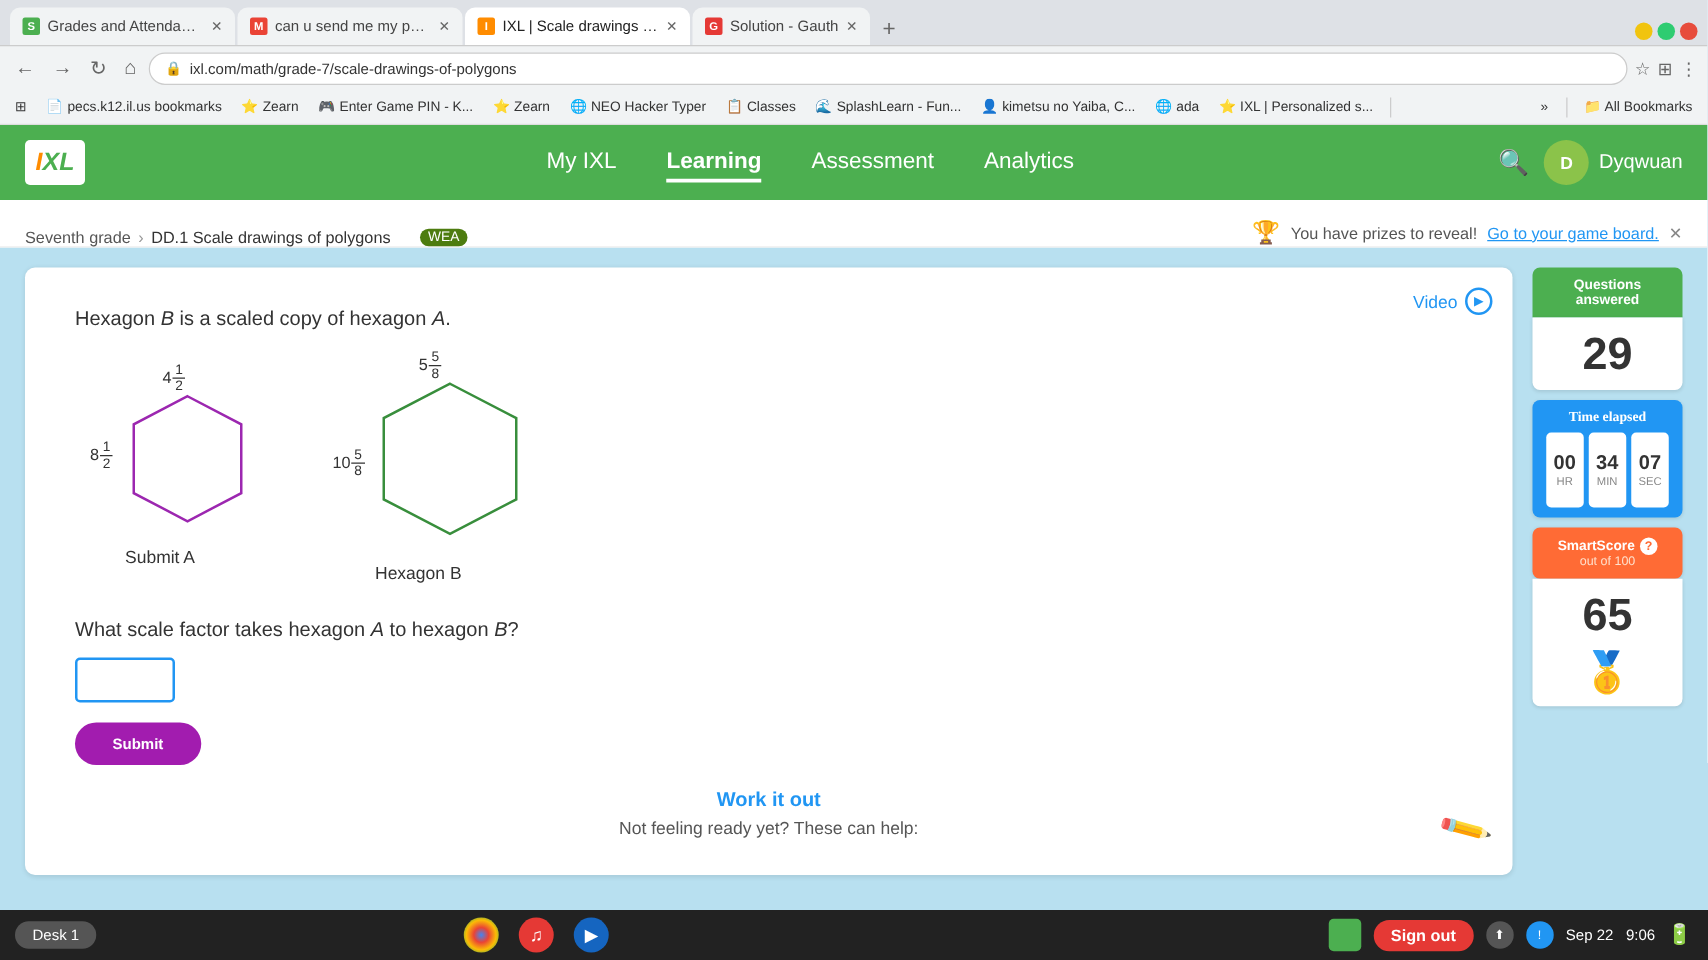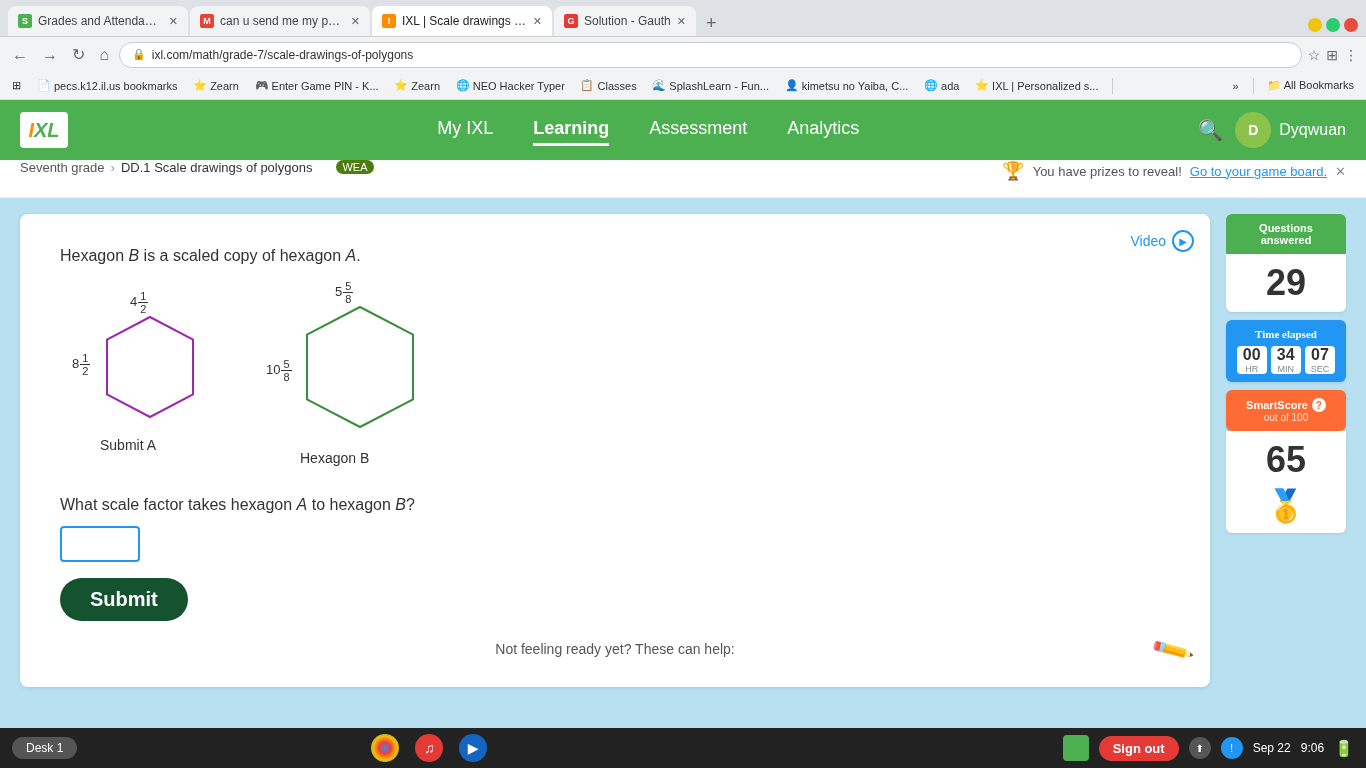--- a/index.html
+++ b/index.html
@@ -33,21 +33,21 @@
     .ixl-logo { width: 48px; height: 36px; background: #fff; border-radius: 4px; display: flex; align-items: center; justify-content: center; font-weight: bold; font-size: 18px; margin-right: 30px; }
     .ixl-nav { display: flex; gap: 40px; flex: 1; justify-content: center; }
     .ixl-nav-item { color: #fff; font-size: 18px; font-weight: 500; cursor: pointer; text-decoration: none; padding: 4px 0; border-bottom: 3px solid transparent; }
     .ixl-nav-item.active { border-bottom: 3px solid #fff; font-weight: bold; }
     .ixl-header-right { display: flex; align-items: center; gap: 12px; }
     .search-icon { color: #fff; font-size: 20px; cursor: pointer; }
     .user-avatar { width: 36px; height: 36px; border-radius: 50%; background: #8bc34a; display: flex; align-items: center; justify-content: center; color: #fff; font-weight: bold; font-size: 14px; }
     .user-name { color: #fff; font-size: 16px; font-weight: 500; }
 
     
-    .breadcrumb-bar { background: #fff; height: 38px; display: flex; align-items: flex-start; padding: 0 20px; font-size: 13px; color: #555; border-bottom: 1px solid #eee; }
+    .breadcrumb-bar { background: #fff; height: 38px; display: flex; align-items: flex-end; padding: 0 20px; font-size: 13px; color: #555; border-bottom: 1px solid #eee; }
     .breadcrumb-item { color: #555; cursor: pointer; }
     .breadcrumb-sep { margin: 0 6px; color: #999; }
     .breadcrumb-current { color: #333; font-weight: 500; }
     .breadcrumb-badge { background: #4d7c0f; color: #fff; font-size: 11px; padding: 1px 6px; border-radius: 10px; margin-left: 24px; }
     .prize-banner { margin-left: auto; display: flex; align-items: center; gap: 8px; font-size: 13px; color: #555; }
     .prize-link { color: #2196f3; text-decoration: underline; cursor: pointer; }
     .prize-close { cursor: pointer; color: #888; }
     .trophy-icon { font-size: 18px; }
 
     
@@ -59,33 +59,33 @@
     .question-text { font-size: 16px; color: #333; margin-bottom: 24px; line-height: 1.5; }
     .question-text i { font-style: italic; }
 
     .hexagons-row { display: flex; gap: 60px; align-items: flex-start; margin-bottom: 30px; padding-left: 40px; }
     .hex-label { font-size: 14px; color: #333; margin-top: 10px; }
     .hex-wrapper { position: relative; }
 
     .scale-question { font-size: 16px; color: #333; margin-bottom: 12px; }
     .scale-question i { font-style: italic; }
     .answer-input { width: 80px; height: 36px; border: 2px solid #2196f3; border-radius: 4px; padding: 0 8px; font-size: 14px; display: block; margin-bottom: 16px; outline: none; }
-    .submit-btn { background: #14532d; color: #fff; border: none; border-radius: 24px; padding: 10px 30px; font-size: 20px; font-weight: bold; cursor: pointer; }
+    .submit-btn { background: #a21caf; color: #fff; border: none; border-radius: 24px; padding: 10px 30px; font-size: 12px; font-weight: bold; cursor: pointer; }
 
     .work-it-out { text-align: center; margin-top: 20px; }
     .work-it-out-title { color: #2196f3; font-size: 16px; font-weight: bold; }
     .work-it-out-sub { font-size: 14px; color: #555; margin-top: 4px; }
 
     
     .right-panel { width: 120px; display: flex; flex-direction: column; gap: 8px; }
 
     .time-box { background: #2196f3; border-radius: 6px; padding: 8px; text-align: center; box-shadow: 0 1px 3px rgba(0,0,0,0.1); }
     .time-box-title { font-size: 11px; font-weight: bold; color: #fff; font-family: Liberation Serif, serif; }
     .time-display { display: flex; justify-content: center; gap: 4px; margin-top: 6px; }
-    .time-unit { background: #fff; border-radius: 4px; padding: 0 6px; min-width: 30px; text-align: center; }
+    .time-unit { background: #fff; border-radius: 4px; padding: 16px 6px; min-width: 30px; text-align: center; }
     .time-val { font-size: 16px; font-weight: bold; color: #333; }
     .time-lbl { font-size: 9px; color: #888; }
 
     .smart-score-box { background: #ff6b35; border-radius: 6px; padding: 8px; text-align: center; box-shadow: 0 1px 3px rgba(0,0,0,0.1); }
     .smart-score-title { font-size: 11px; font-weight: bold; color: #fff; }
     .smart-score-sub { font-size: 10px; color: #ffe0cc; }
     .medal-icon { font-size: 32px; margin-top: 6px; text-align: center; }
 
     
     .pencil-icon { position: absolute; bottom: 20px; right: 20px; font-size: 28px; color: #2196f3; cursor: pointer; transform: rotate(-30deg); }
@@ -312,20 +312,21 @@
 
     
     <p class="scale-question">
       What scale factor takes hexagon <i>A</i> to hexagon <i>B</i>?
     </p>
     <input class="answer-input" type="text" placeholder="" style="">
     <button class="submit-btn">Submit</button>
 
     
     <div class="work-it-out">
+      <div class="work-it-out-title">Work it out</div>
       <div class="work-it-out-sub">Not feeling ready yet? These can help:</div>
     </div>
 
     
     <div class="pencil-icon">✏️</div>
   </div>
 
   <div class="right-panel">
 
     <div>

